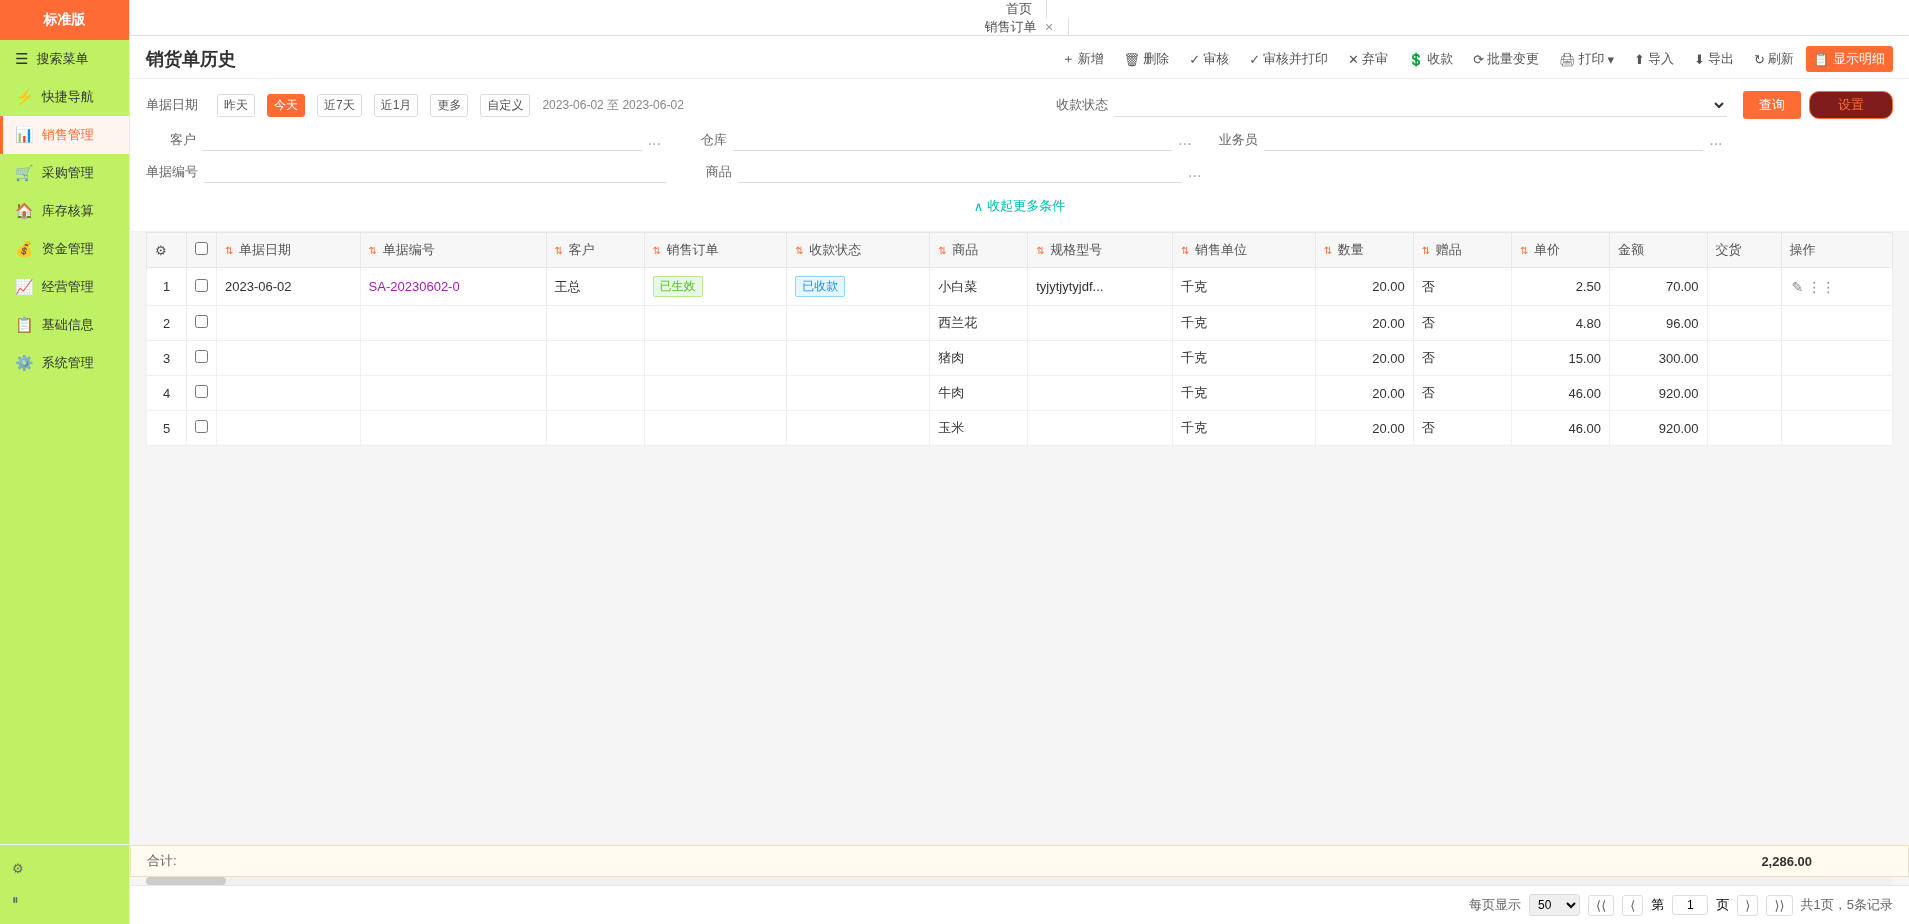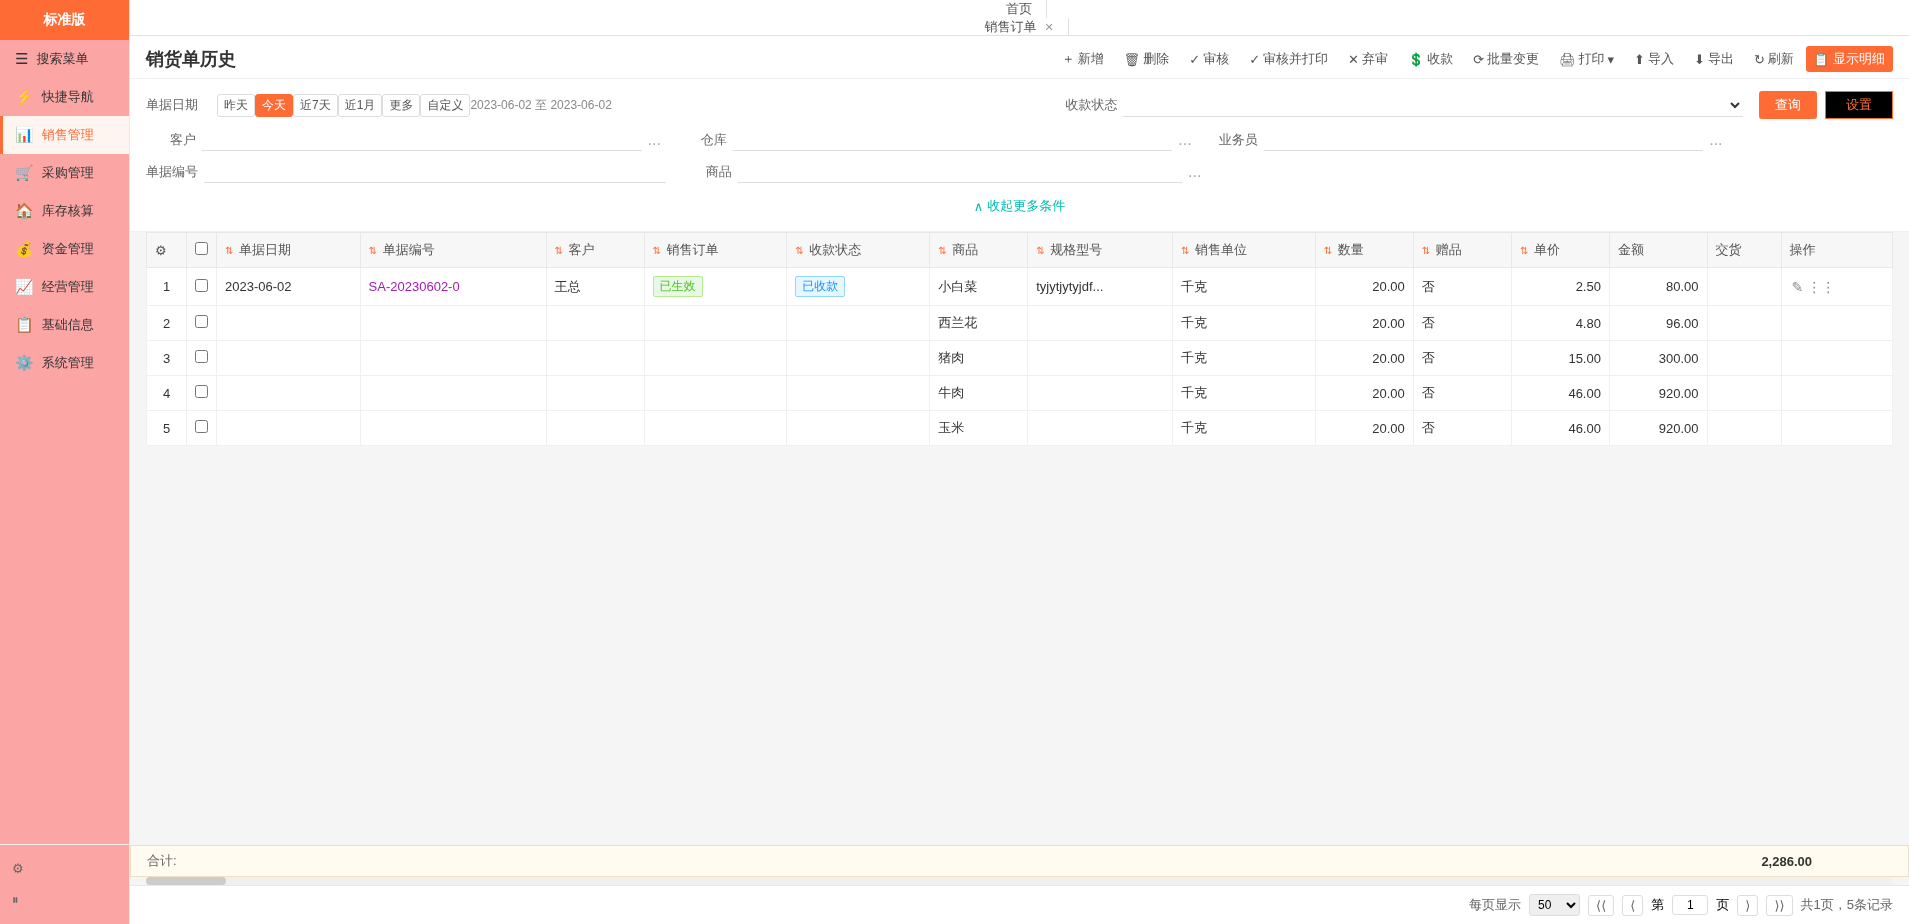--- a/index.html
+++ b/index.html
@@ -1,21 +1,21 @@
 <!DOCTYPE html>
 <html><head>
   <meta charset="utf-8">
   <style>
     * { box-sizing: border-box; margin: 0; padding: 0; font-family: 'Microsoft YaHei', Arial, sans-serif; font-size: 13px; }
     body { display: flex; height: 924px; overflow: hidden; background: #f5f5f5; }
 
     
     .sidebar {
       width: 130px;
-      background: #fca5a5;
+      background: #bef264;
       border-right: 1px solid #e8e8e8;
       display: flex;
       flex-direction: column;
       flex-shrink: 0;
     }
     .sidebar-logo {
       height: 40px;
       background: #ff6b35;
       display: flex;
       align-items: center;
@@ -180,21 +180,21 @@
       padding: 3px 4px;
       font-size: 13px;
       color: #333;
       background: #fff;
     }
     .filter-dots { color: #aaa; font-size: 16px; cursor: pointer; }
 
     .date-filter {
       display: flex;
       align-items: center;
-      gap: 0;
+      gap: 12px;
       padding-left: 13px;
     }
     .date-btn {
       padding: 2px 6px;
       border: 1px solid #ddd;
       border-radius: 3px;
       cursor: pointer;
       font-size: 12px;
       color: #555;
       background: #fff;
@@ -211,25 +211,25 @@
     .btn-query {
       background: #ff6b35;
       color: #fff;
       border: none;
       padding: 5px 16px;
       border-radius: 3px;
       cursor: pointer;
       font-size: 13px;
     }
     .btn-settings {
-      background: #000000;
+      background: #7f1d1d;
       color: #ff6b35;
       border: 1px solid #ff6b35;
-      padding: 4px 20px;
-      border-radius: 0;
+      padding: 4px 28px;
+      border-radius: 10px;
       cursor: pointer;
       font-size: 13px;
     }
 
     .collapse-bar {
       display: flex;
       align-items: center;
       justify-content: center;
       padding: 4px;
       color: #00bdb0;
@@ -618,21 +618,21 @@
               <td><a class="link-text">SA-20230602-0</a></td>
               <td>王总</td>
               <td><span class="badge badge-green">已生效</span></td>
               <td><span class="badge badge-blue">已收款</span></td>
               <td>小白菜</td>
               <td>tyjytjytyjdf...</td>
               <td>千克</td>
               <td style="text-align: right;">20.00</td>
               <td>否</td>
               <td style="text-align: right;">2.50</td>
-              <td style="text-align: right;">80.00</td>
+              <td style="text-align: right;">70.00</td>
               <td></td>
               <td><span class="action-icon">✎</span><span class="action-icon">⋮⋮</span></td>
             </tr>
             <tr>
               <td class="col-num">2</td>
               <td class="col-checkbox"><input type="checkbox" style=""></td>
               <td></td>
               <td></td>
               <td></td>
               <td></td>

